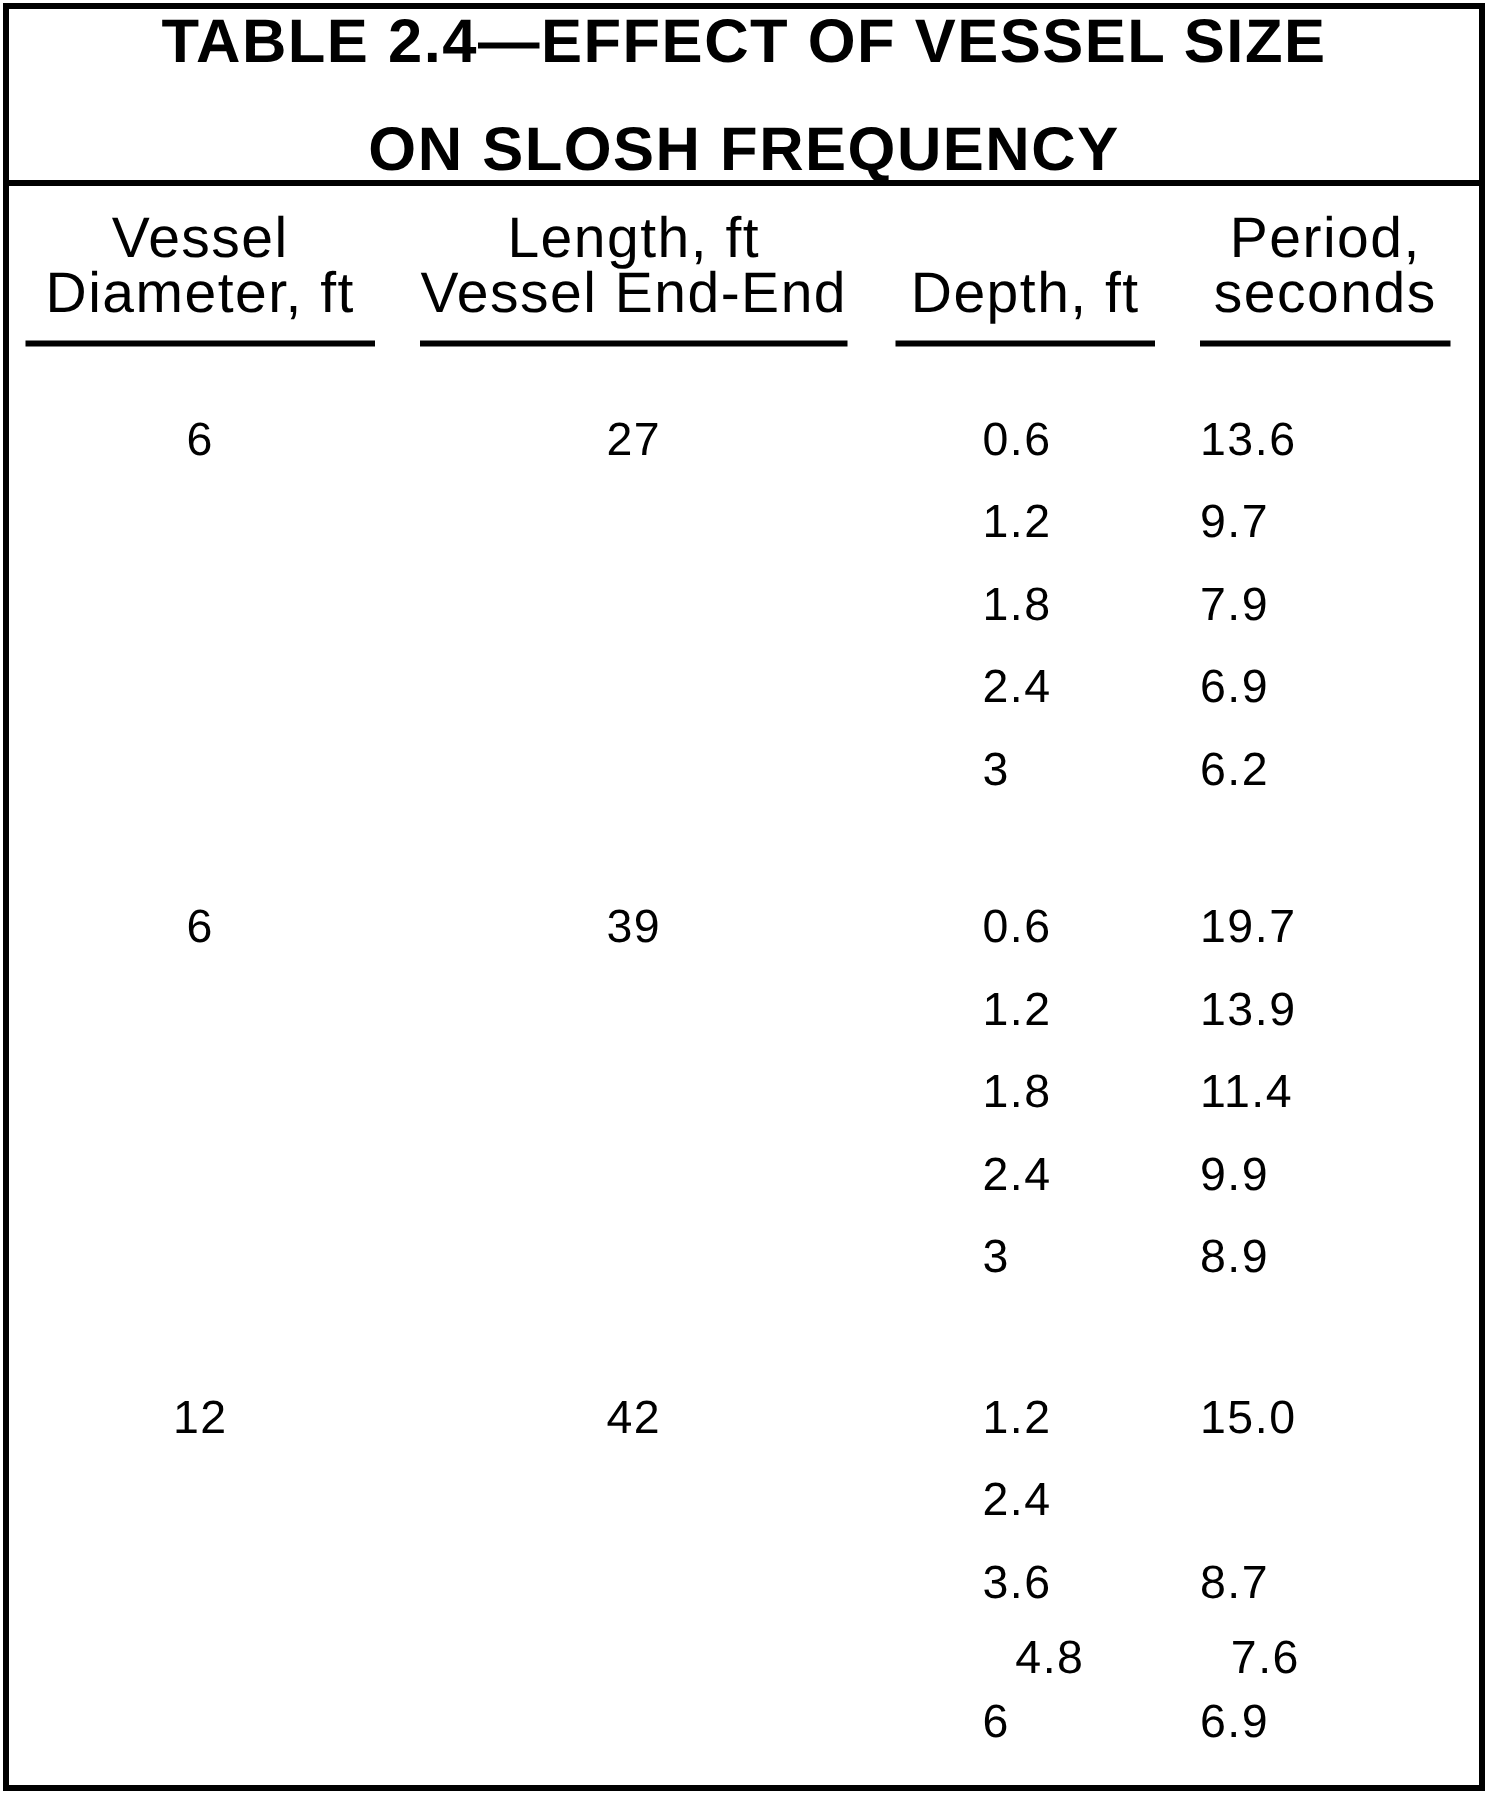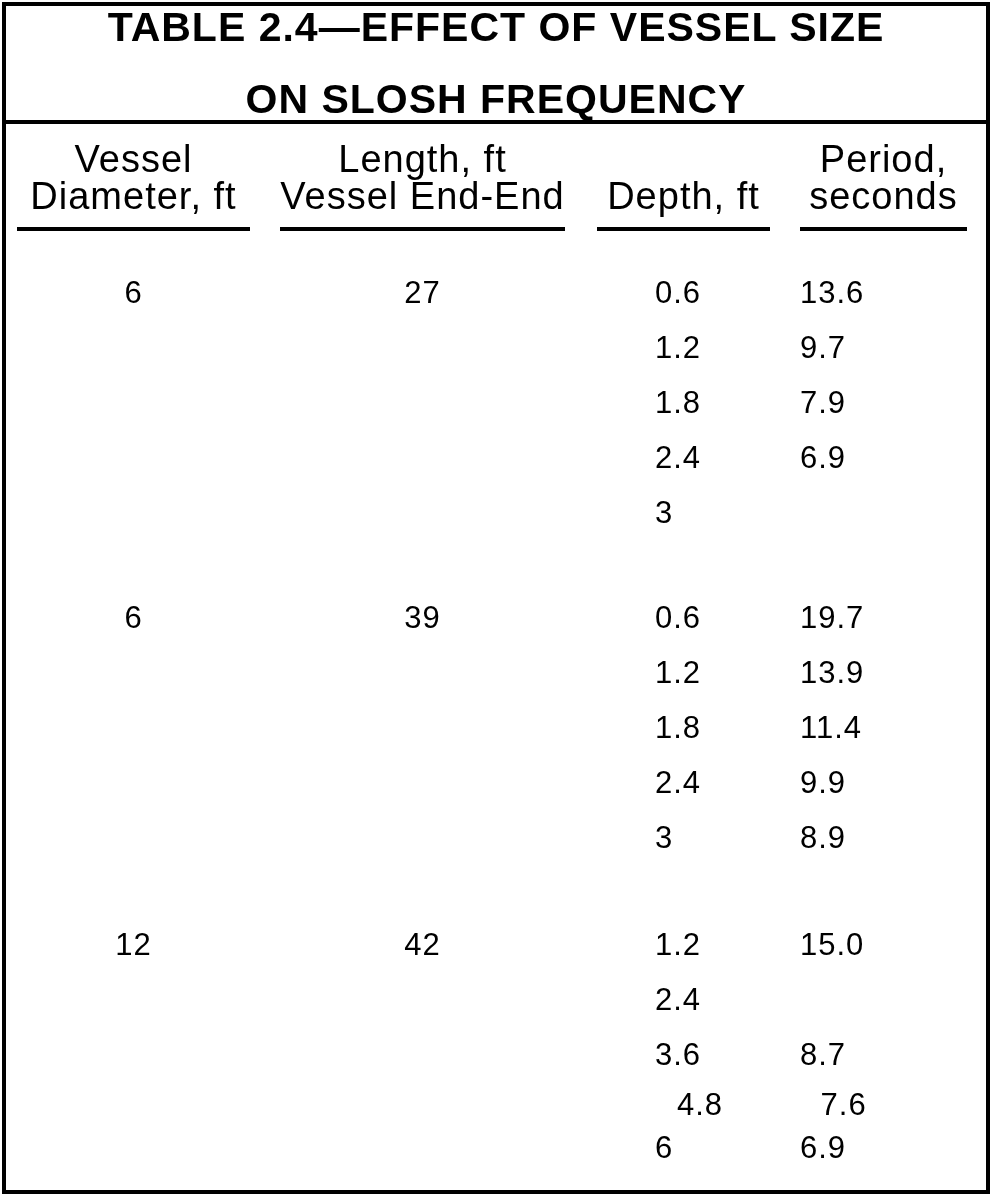--- a/index.html
+++ b/index.html
@@ -136,20 +136,21 @@
       <div class="row">
         <div class="c1"></div>
         <div class="c2"></div>
         <div class="c3">2.4</div>
         <div class="c4">6.9</div>
       </div>
       <div class="row">
         <div class="c1"></div>
         <div class="c2"></div>
         <div class="c3">3</div>
+        <div class="c4">6.2</div>
       </div>
     </div>
 
     <div class="group group-2">
       <div class="row">
         <div class="c1">6</div>
         <div class="c2">39</div>
         <div class="c3">0.6</div>
         <div class="c4">19.7</div>
       </div>

